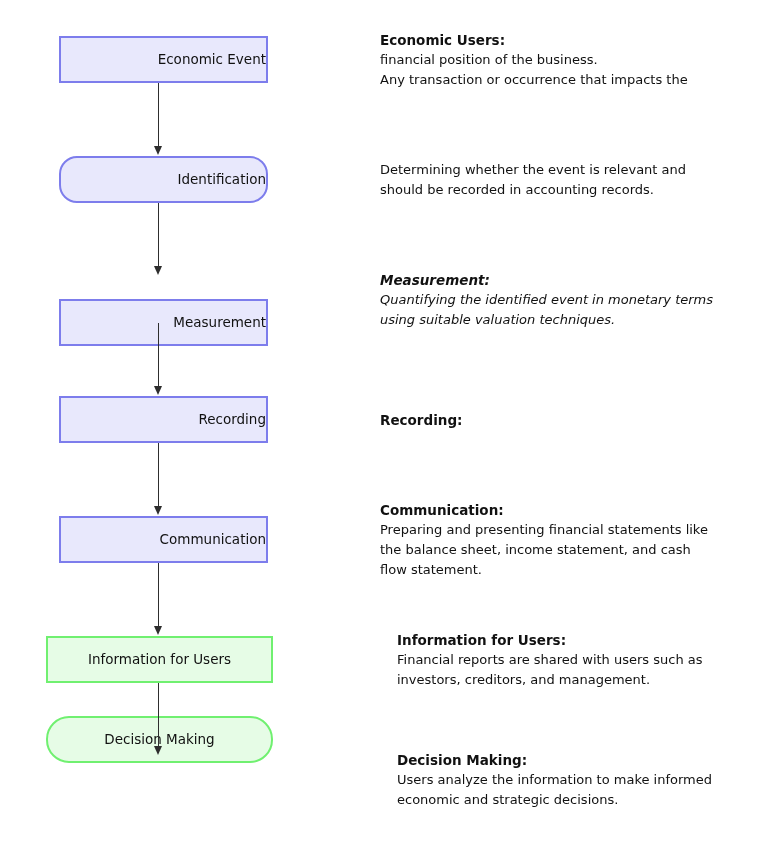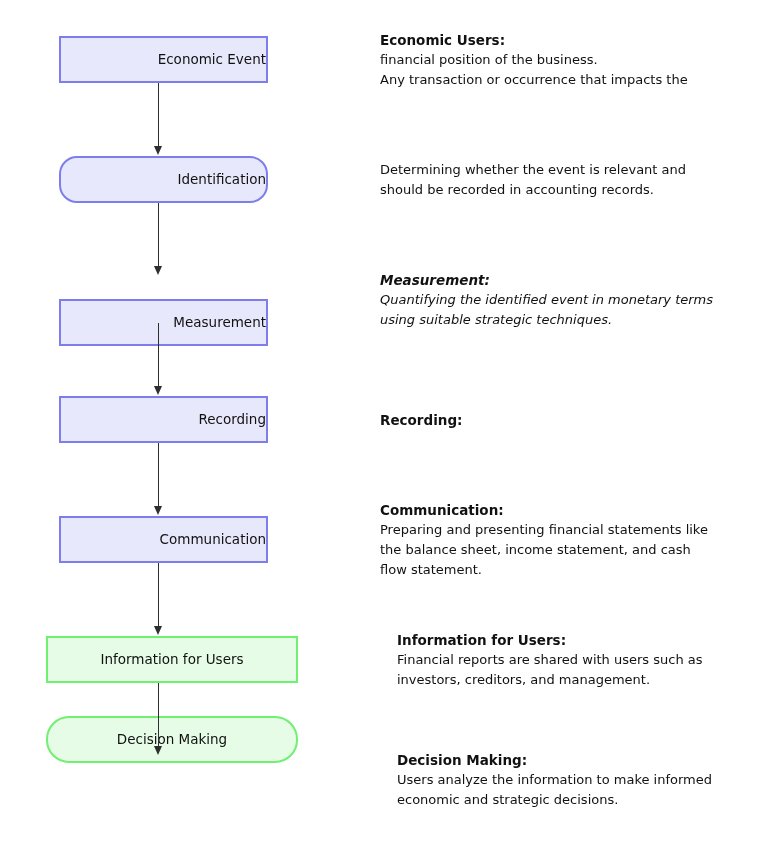--- a/index.html
+++ b/index.html
@@ -36,21 +36,21 @@
   }
   .node.process {
     left: 59px;
     width: 209px;
     background: var(--process-fill);
     border: 2px solid var(--process-border);
     justify-content: flex-end;
   }
   .node.terminal {
     left: 46px;
-    width: 252px;
+    width: 227px;
     background: var(--terminal-fill);
     border: 2px solid var(--terminal-border);
   }
   .r0 { top: 36px; }
   .r1 { top: 156px; border-radius: 18px; }
   .r2 { top: 276px; margin-top: 23px; }
   .r3 { top: 396px; }
   .r4 { top: 516px; }
   .r5 { top: 636px; }
   .r6 { top: 716px; border-radius: 23px; }
@@ -166,21 +166,21 @@
     <div class="line">financial position of the business.</div>
     <div class="line">Any transaction or occurrence that impacts the</div>
   </div>
   <div class="desc d1">
     <div class="line">Determining whether the event is relevant and</div>
     <div class="line">should be recorded in accounting records.</div>
   </div>
   <div class="desc d2">
     <div class="head">Measurement:</div>
     <div class="line">Quantifying the identified event in monetary terms</div>
-    <div class="line">using suitable strategic techniques.</div>
+    <div class="line">using suitable valuation techniques.</div>
   </div>
   <div class="desc d3">
     <div class="head">Recording:</div>
   </div>
   <div class="desc d4">
     <div class="head">Communication:</div>
     <div class="line">Preparing and presenting financial statements like</div>
     <div class="line">the balance sheet, income statement, and cash</div>
     <div class="line">flow statement.</div>
   </div>

